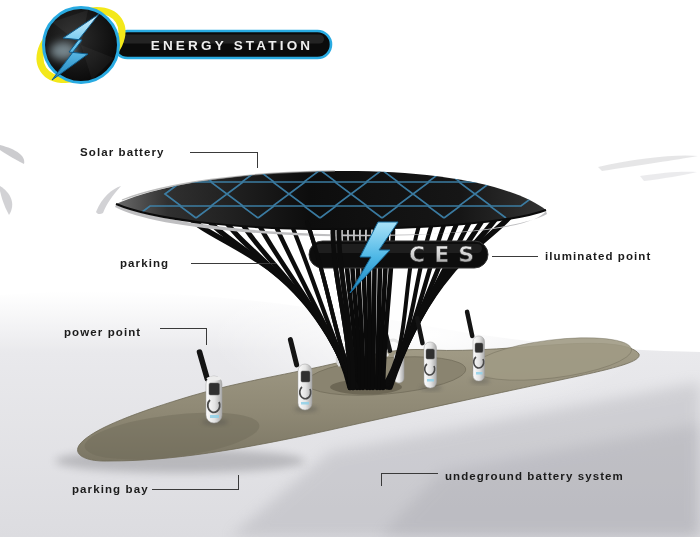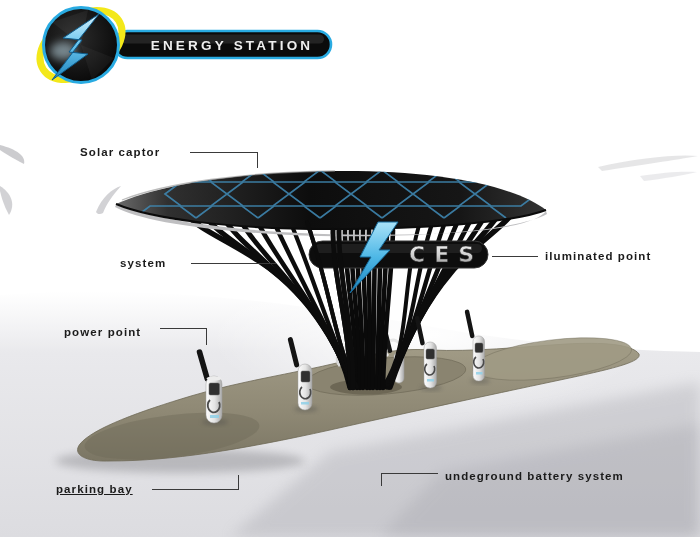--- a/index.html
+++ b/index.html
@@ -242,35 +242,35 @@
       <text x="232" y="49.5" text-anchor="middle" font-family="Liberation Sans, sans-serif" font-size="13.5" font-weight="bold" letter-spacing="3.2" fill="#efefef">ENERGY STATION</text>
     </g>
     <ellipse cx="81" cy="45" rx="45" ry="29" fill="none" stroke="#f3e81a" stroke-width="7" transform="rotate(-33 81 45)"></ellipse>
     <circle cx="81" cy="45" r="37.5" fill="url(#orbGrad)" stroke="#29abe2" stroke-width="3"></circle>
     <polygon points="81,45 52,22 88,10" fill="#ffffff" opacity="0.05"></polygon>
     <polygon points="81,45 114,58 92,80" fill="#ffffff" opacity="0.04"></polygon>
     <ellipse cx="63" cy="51" rx="13" ry="9" fill="#cfeefb" opacity="0.5" filter="blur(4px)"></ellipse>
     <path d="M99,14 L63,38 L82,40 L52,80 L88,54 L69,52 Z" fill="url(#logoBoltGrad)" stroke="#0d5c8c" stroke-width="1"></path>
   </svg>
 
-  <div class="callout" style="left:80px;top:146px;">Solar captor</div>
+  <div class="callout" style="left:80px;top:146px;">Solar battery</div>
   <div class="lh" style="left:190px;top:152px;width:67px;"></div>
   <div class="lv" style="left:257px;top:152px;height:16px;"></div>
 
-  <div class="callout" style="left:120px;top:257px;">system</div>
+  <div class="callout" style="left:120px;top:257px;">parking</div>
   <div class="lh" style="left:191px;top:263px;width:85px;"></div>
 
   <div class="callout" style="left:545px;top:250px;">iluminated point</div>
   <div class="lh" style="left:492px;top:256px;width:46px;"></div>
 
   <div class="callout" style="left:64px;top:326px;">power point</div>
   <div class="lh" style="left:160px;top:328px;width:47px;"></div>
   <div class="lv" style="left:206px;top:328px;height:17px;"></div>
 
-  <div class="callout" style="left:56px;top:483px;text-decoration:underline;">parking bay</div>
+  <div class="callout" style="left:72px;top:483px;">parking bay</div>
   <div class="lh" style="left:152px;top:489px;width:87px;"></div>
   <div class="lv" style="left:238px;top:475px;height:15px;"></div>
 
   <div class="callout" style="left:445px;top:470px;text-align:right;">undeground battery system</div>
   <div class="lh" style="left:381px;top:473px;width:57px;"></div>
   <div class="lv" style="left:381px;top:473px;height:13px;"></div>
 
 </div>
 
 </body></html>

